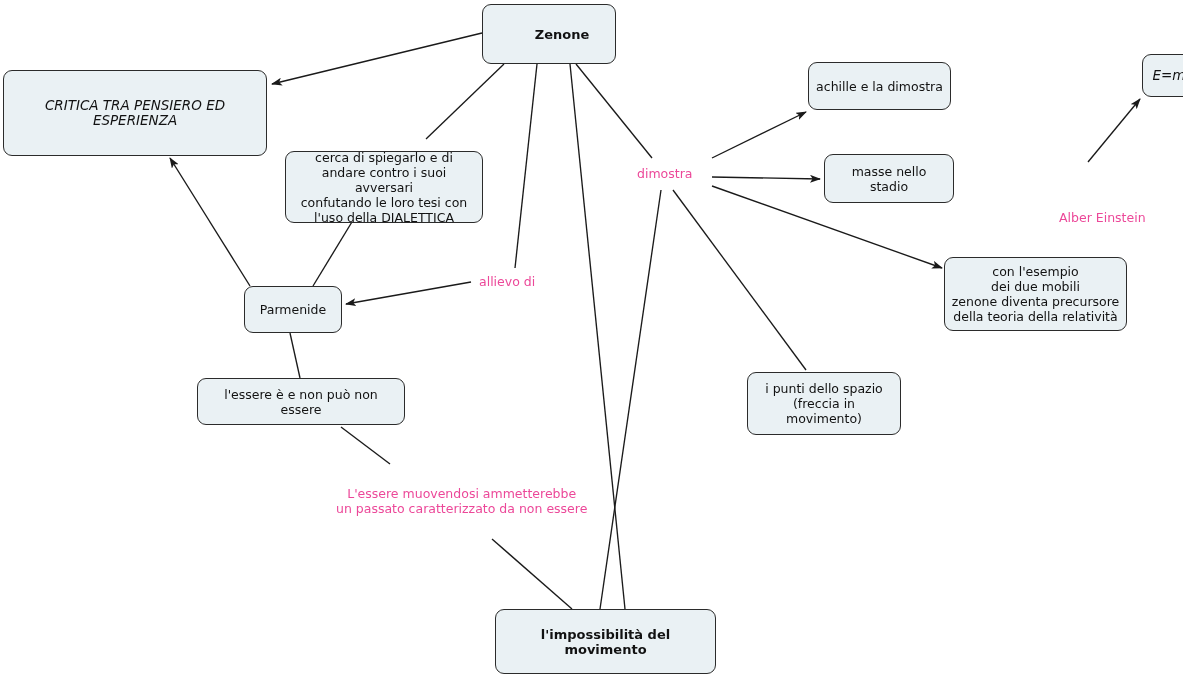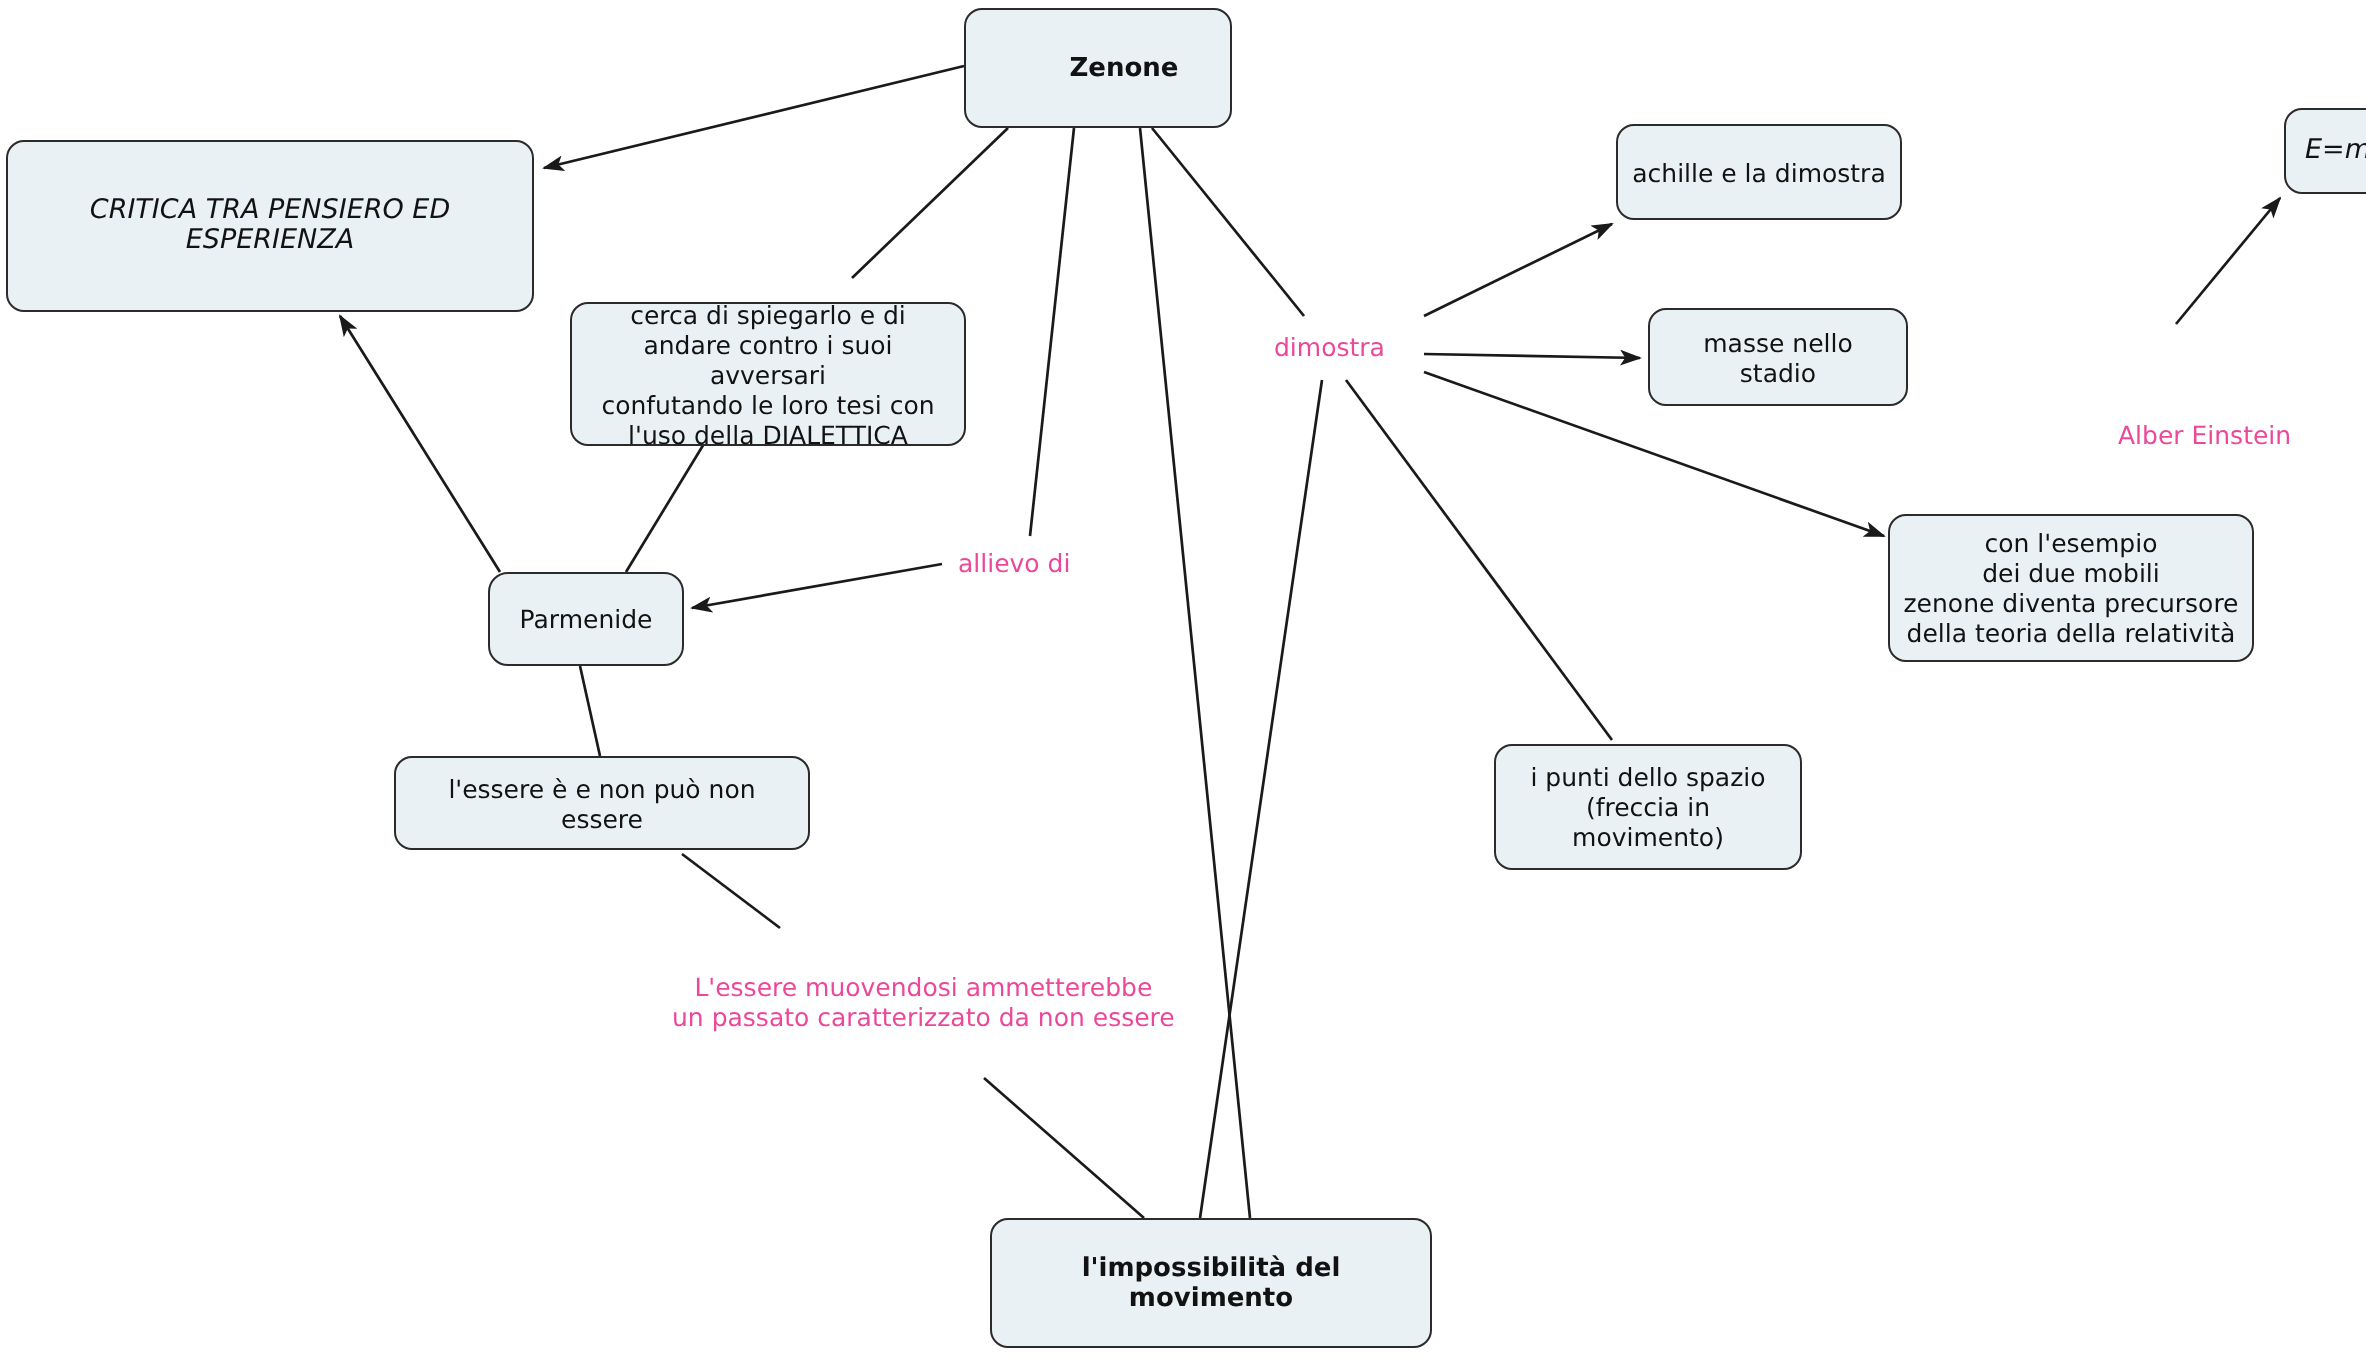--- a/index.html
+++ b/index.html
@@ -86,21 +86,21 @@
       </g>
   </svg>
 
   <div id="node-layer">
       <div class="node bold" style="left: 482px; top: 4px; width: 134px; height: 60px; padding-left: 32px;">Zenone</div>
       <div class="node italic" style="left: 3px; top: 70px; width: 264px; height: 86px;">CRITICA TRA PENSIERO ED ESPERIENZA</div>
       <div class="node" style="left: 285px; top: 139px; width: 198px; height: 72px; margin-top: 12px;">cerca di spiegarlo e di
 andare contro i suoi avversari
 confutando le loro tesi con
 l'uso della DIALETTICA</div>
-      <div class="node" style="left: 244px; top: 286px; width: 98px; height: 47px; border-radius: 10px;">Parmenide</div>
+      <div class="node" style="left: 244px; top: 286px; width: 98px; height: 47px;">Parmenide</div>
       <div class="node" style="left: 197px; top: 378px; width: 208px; height: 47px;">l'essere è e non può non essere</div>
       <div class="node" style="left: 808px; top: 62px; width: 143px; height: 48px;">achille e la dimostra</div>
       <div class="node" style="left: 824px; top: 154px; width: 130px; height: 49px;">masse nello stadio</div>
       <div class="node" style="left: 944px; top: 257px; width: 183px; height: 74px;">con l'esempio
 dei due mobili
 zenone diventa precursore
 della teoria della relatività</div>
       <div class="node" style="left: 747px; top: 372px; width: 154px; height: 63px;">i punti dello spazio
 (freccia in movimento)</div>
       <div class="node italic" style="left: 1110px; top: 54px; width: 70px; height: 43px; margin-left: 32px;">E=mc2</div>

